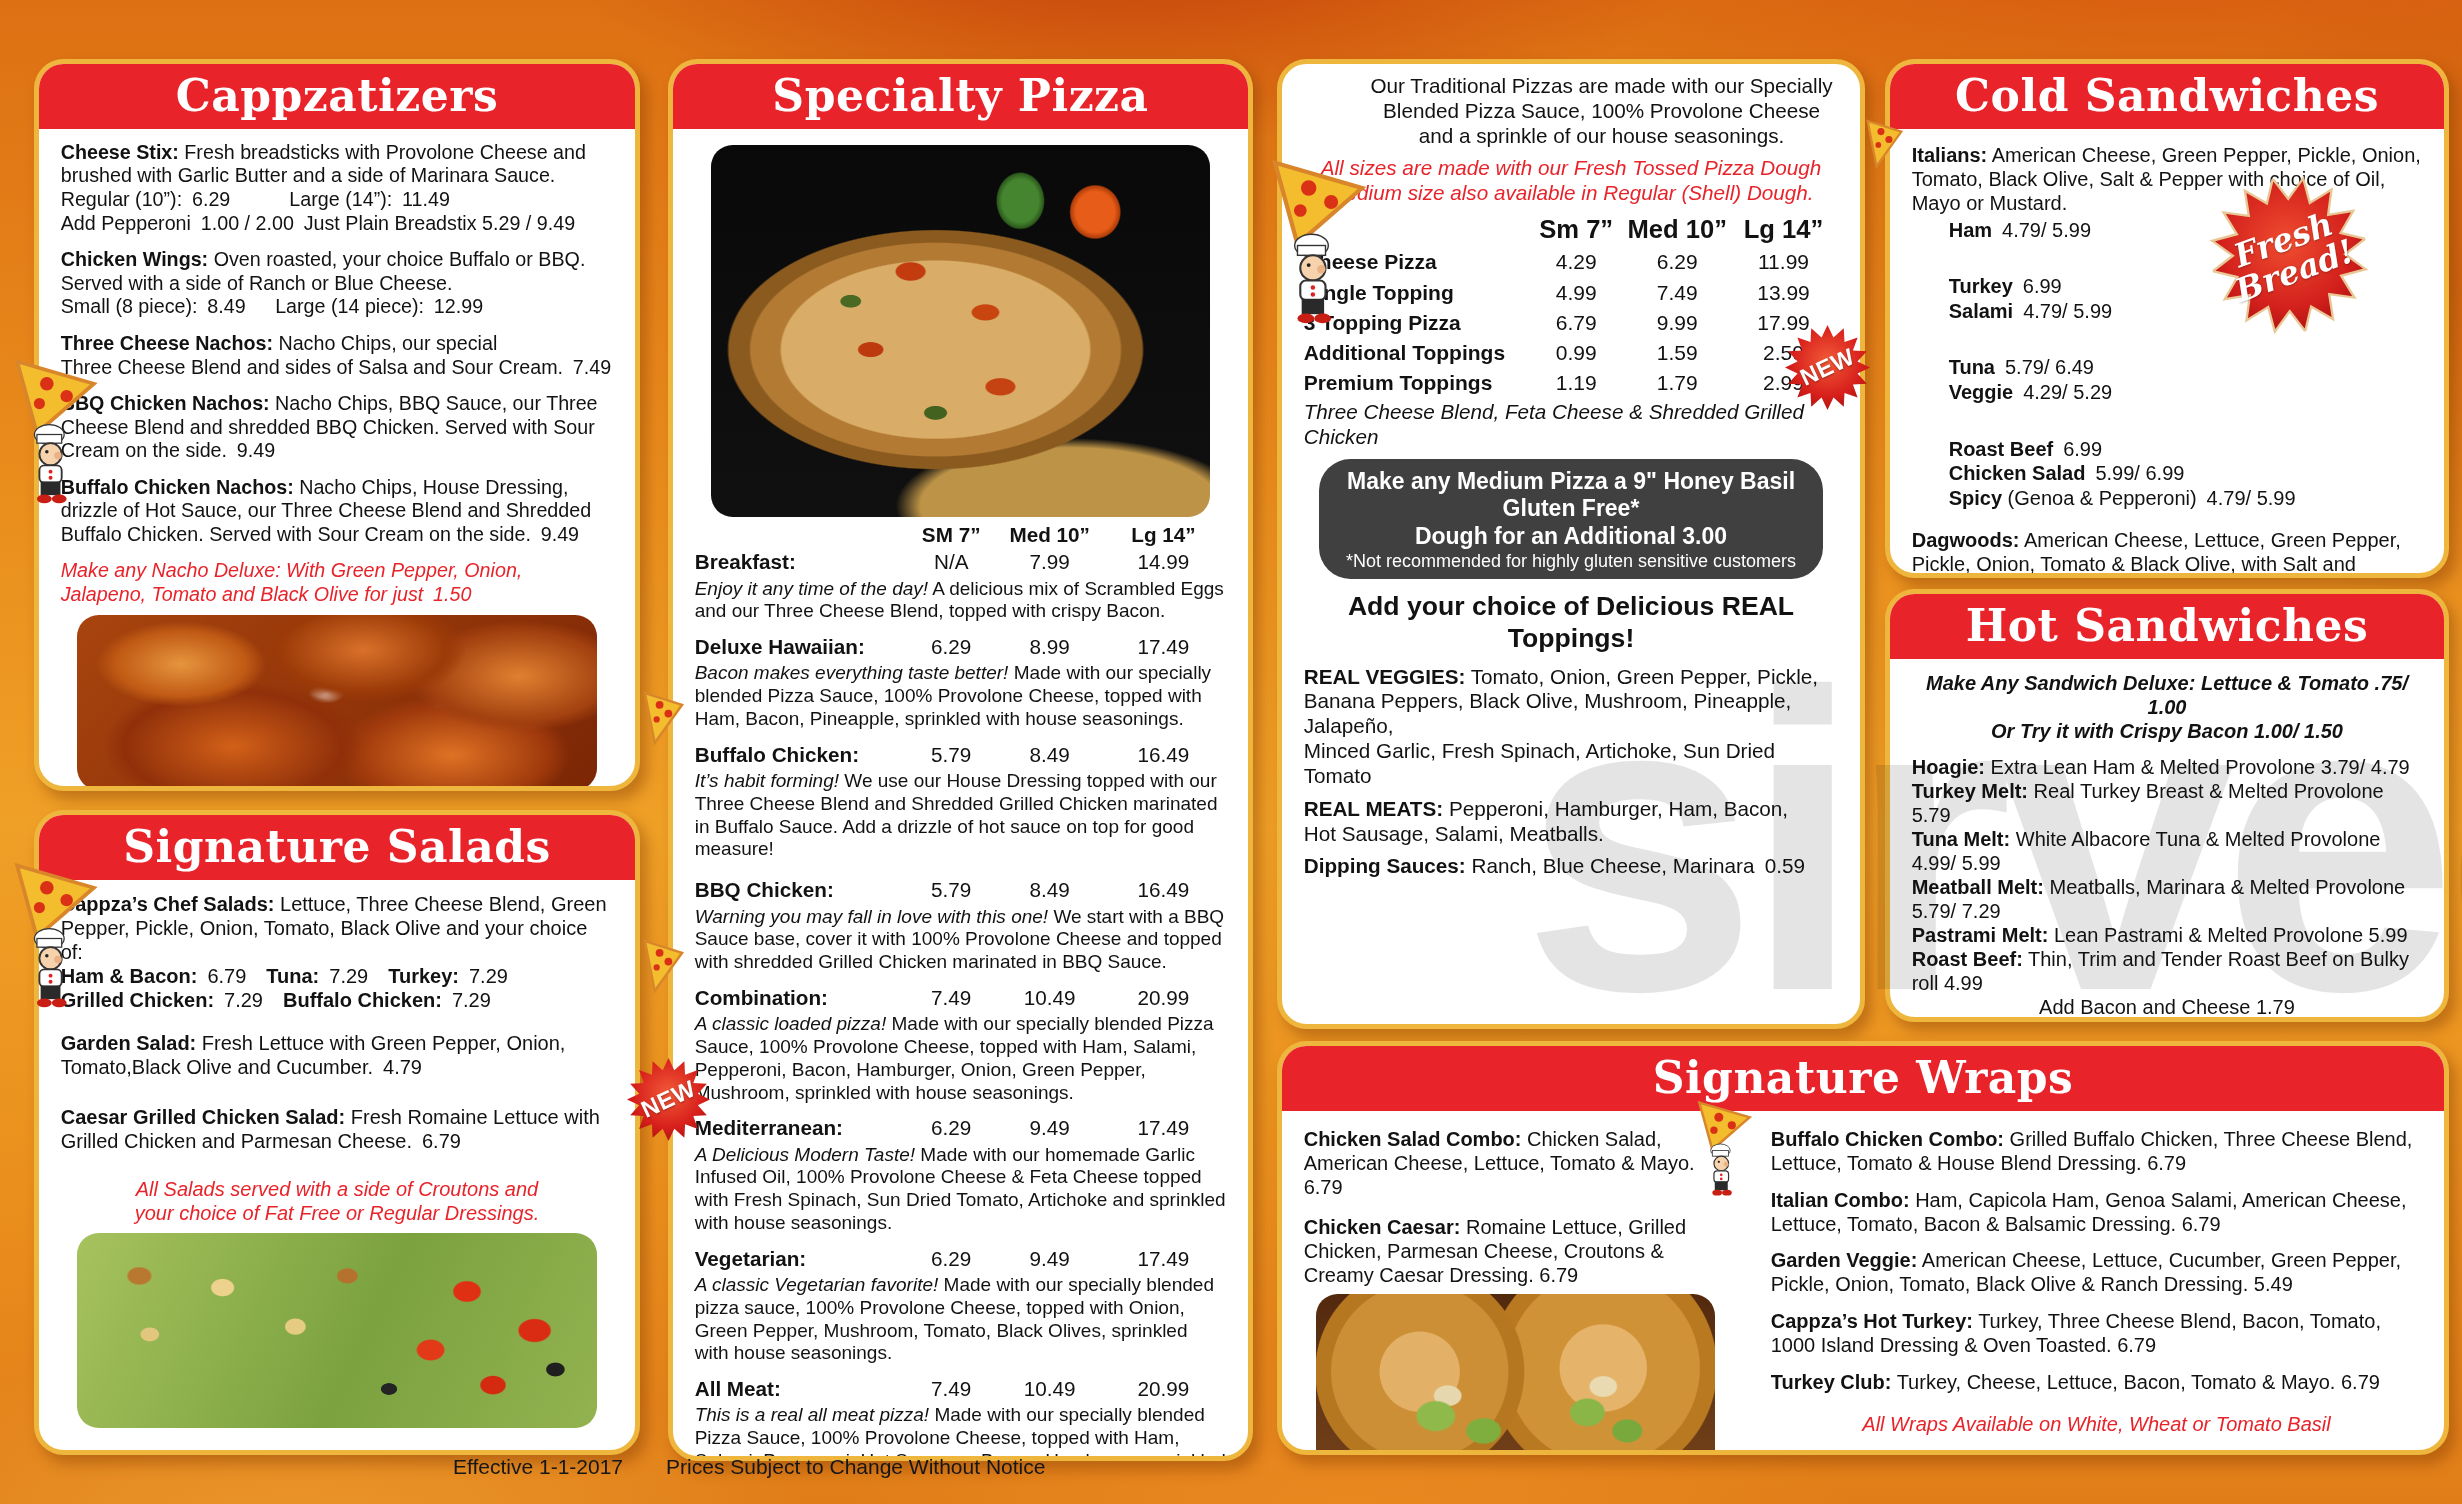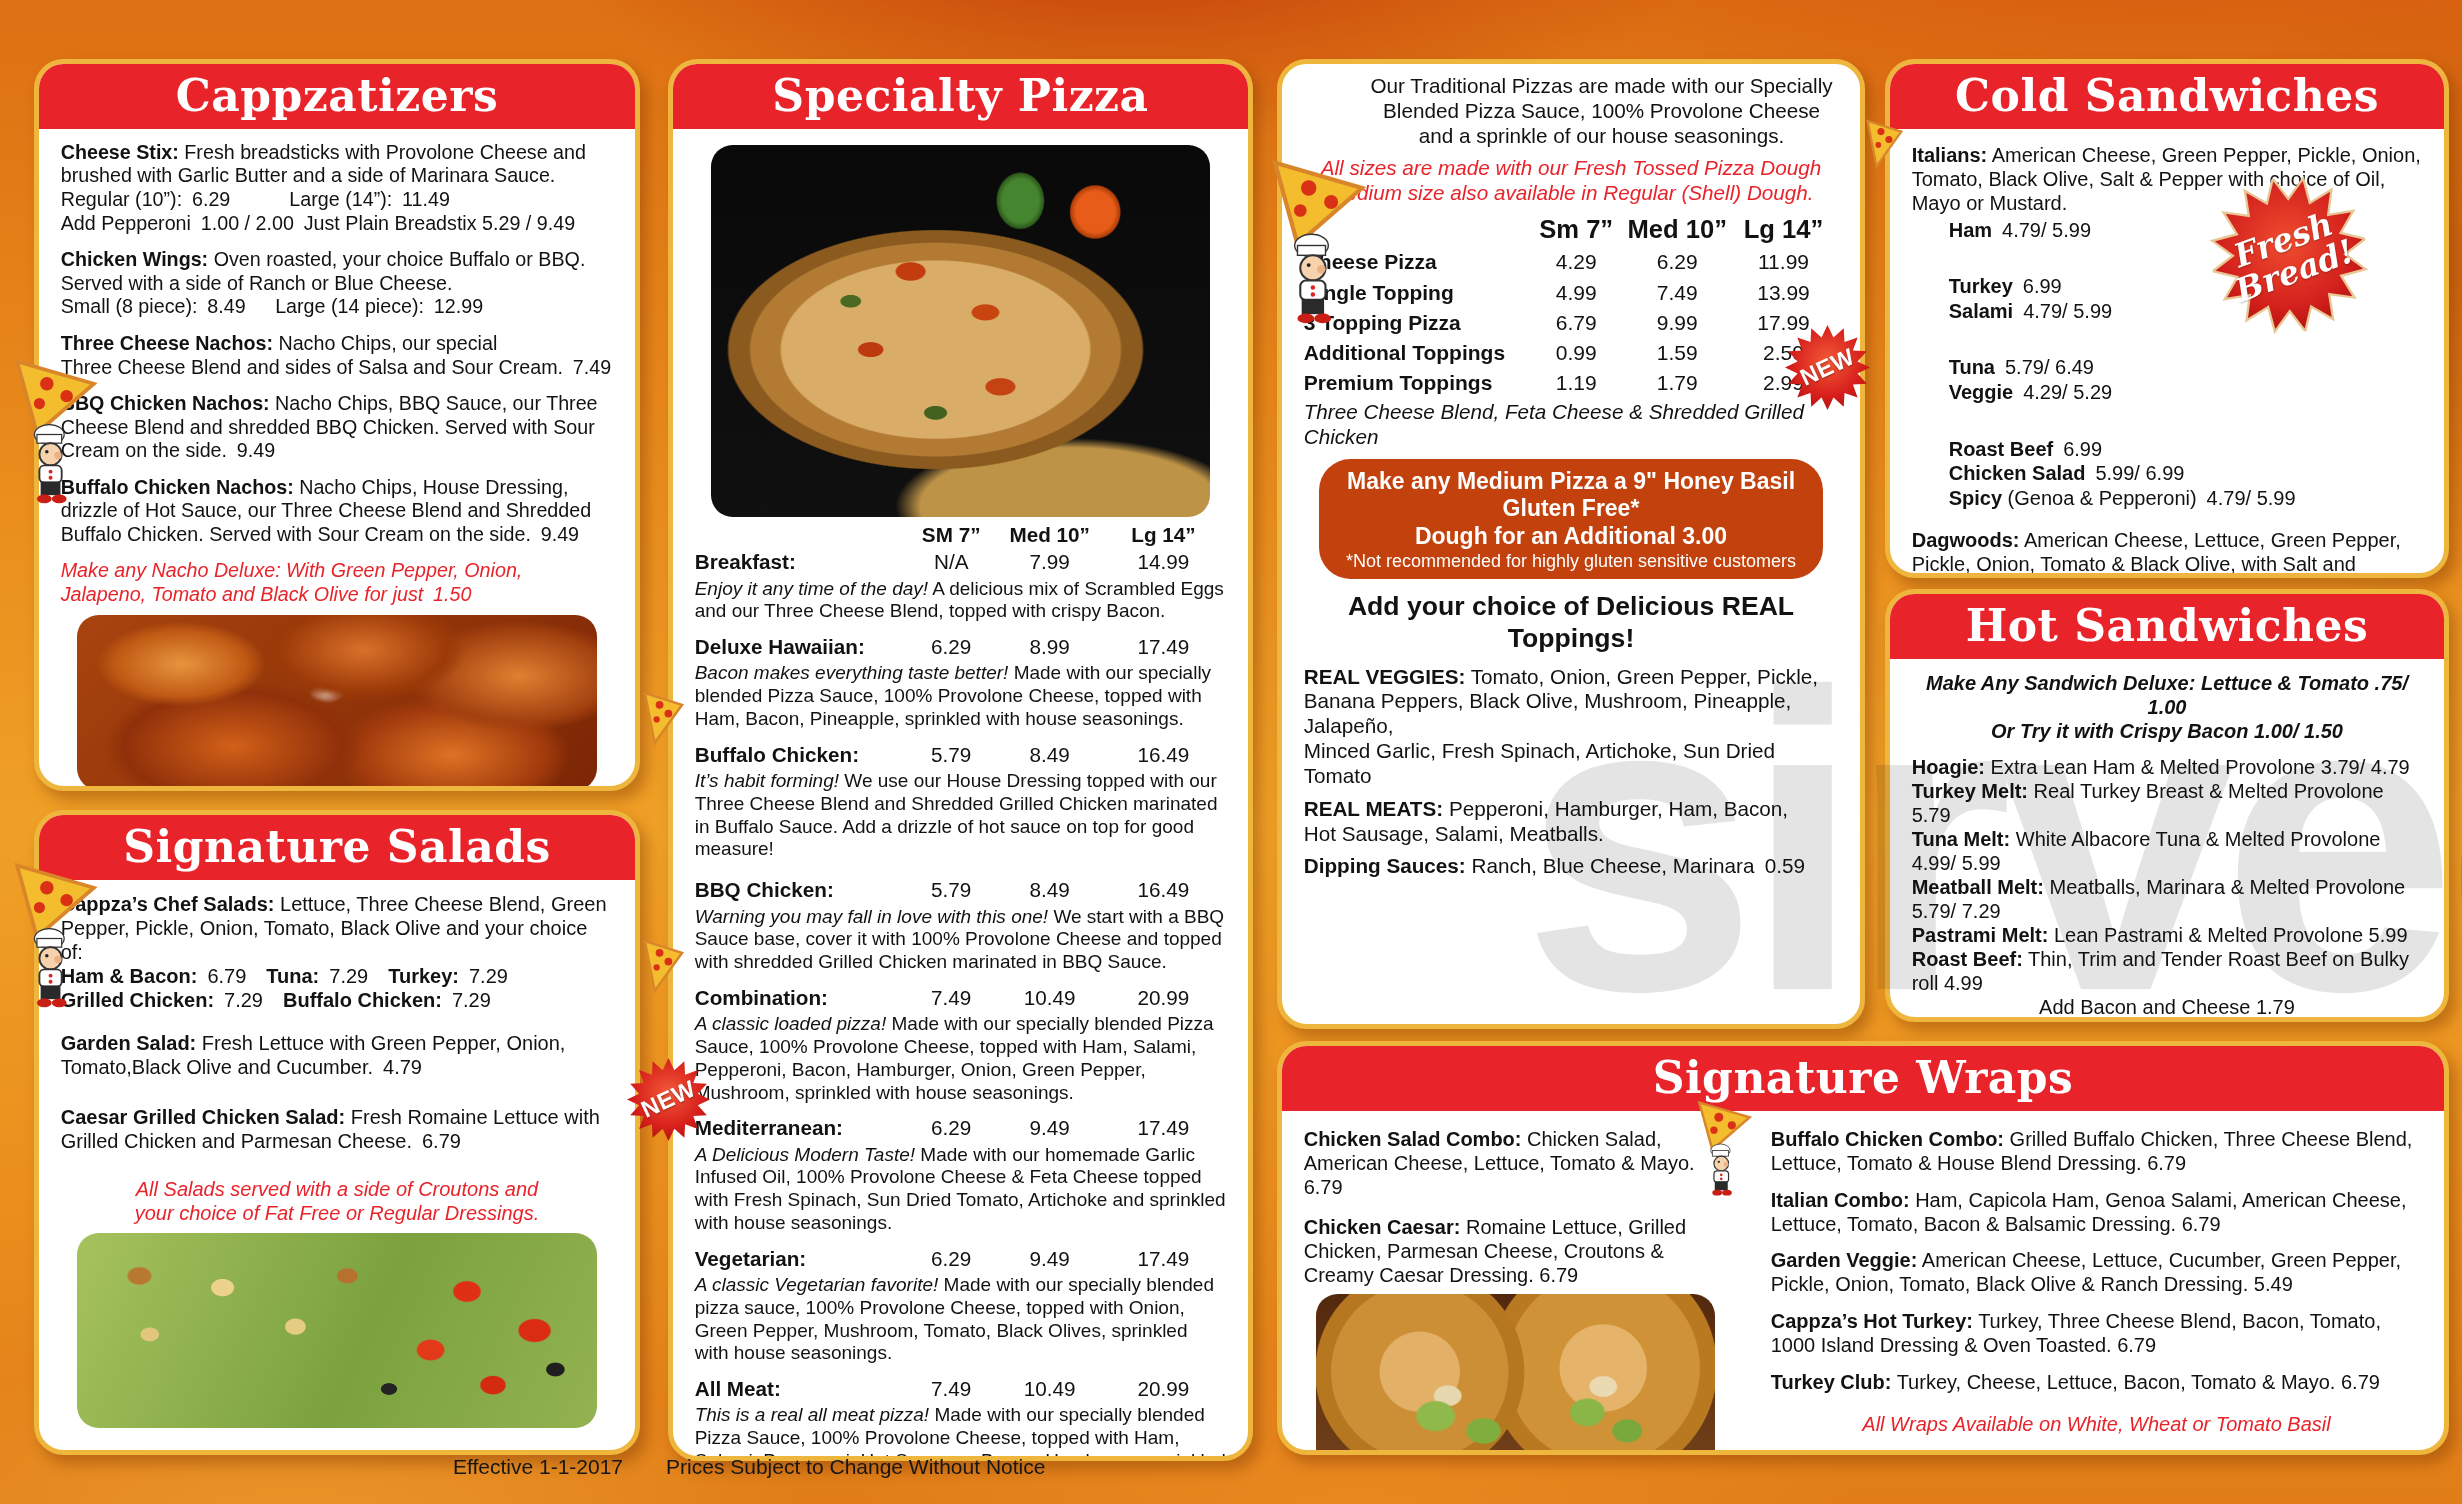--- a/index.html
+++ b/index.html
@@ -34,21 +34,21 @@
   #wraps .wcol-right{flex:1 1 auto;}
   
   .szrow{display:grid;align-items:baseline;margin:2px 0;}
   #specialty .szrow{grid-template-columns:209px 95px 102px 1fr;font-size:20.7px;margin-bottom:3px;}
   #cyo .szrow{grid-template-columns:223px 99px 103px 1fr;font-size:21px;margin:4.9px 0;}
   .szc{text-align:center;}
   .szhead .szc{font-weight:700;}
   #cyo .szhead{font-size:25.6px;}
   .colsblk{margin:3.9px 0 7.9px;}
   .colsrow{display:flex;gap:33px;margin:1px 0;flex-direction:column;}
-  .pill{background:#c2410c;color:#fff;border-radius:31.5px;text-align:center;
+  .pill{background:#404040;color:#fff;border-radius:31.5px;text-align:center;
     width:90%;margin:9.9px auto 11.8px;padding:8.9px 11.8px 6.9px;}
   .pill-line{font-weight:700;font-size:23px;line-height:1.18;}
   .pill-small{font-size:18px;line-height:1.25;}
   
   .photo{border-radius:21.7px;margin:7.9px auto 5.9px;width:94%;}
   .photo-wings{background:
     radial-gradient(118px 59px at 20% 28%,#e6953e 0%,#c05a14 55%,rgba(0,0,0,0) 72%),
     radial-gradient(138px 69px at 55% 20%,#d9712a 0%,#9c3a08 60%,rgba(0,0,0,0) 75%),
     radial-gradient(148px 74px at 85% 35%,#e08030 0%,#a34110 60%,rgba(0,0,0,0) 75%),
     radial-gradient(167px 84px at 30% 75%,#d26018 0%,#90300a 65%,rgba(0,0,0,0) 78%),

